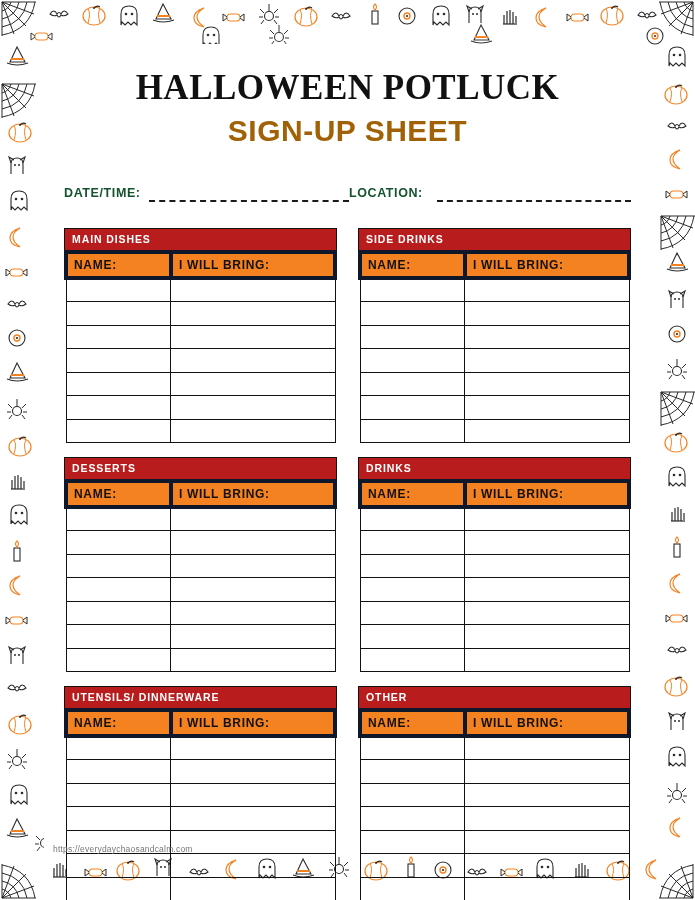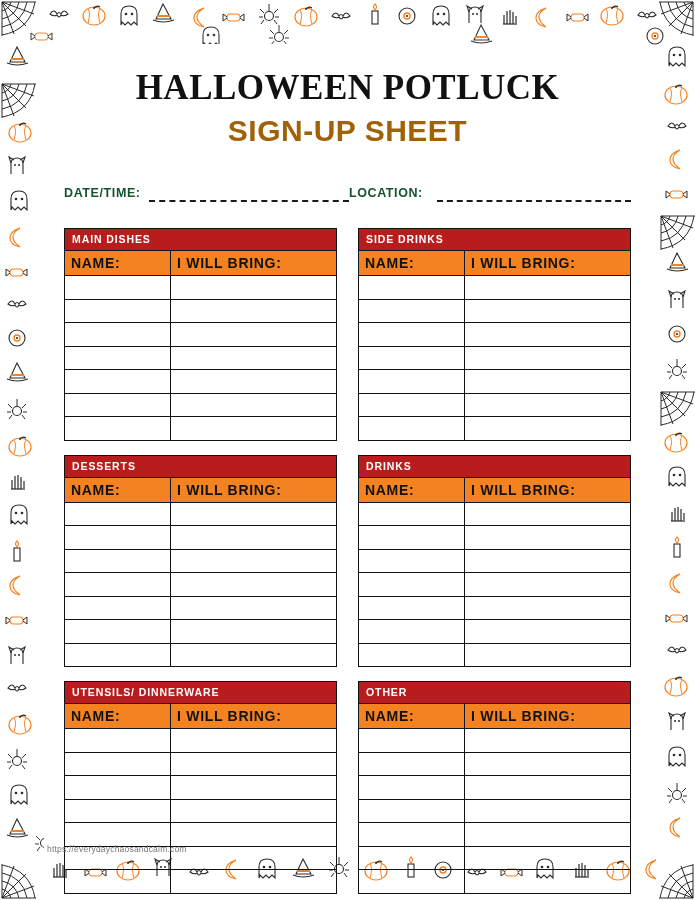--- a/index.html
+++ b/index.html
@@ -106,39 +106,39 @@
   }
 
   table.tbl {
     width: 100%;
     border-collapse: collapse;
     table-layout: fixed;
   }
   table.tbl th {
     background: #f58220;
     color: #111111;
-    font-size: 14px;
+    font-size: 12px;
     font-weight: bold;
     letter-spacing: 0.7px;
     text-align: left;
     padding: 4px 6px 4px 6px;
-    border: 1px solid #0f172a;
+    border: 4px solid #0f172a;
     height: 19px;
   }
   table.tbl td {
     border: 1px solid #111111;
     height: 23.5px;
     padding: 0;
   }
   col.c-name { width: 39%; }
   col.c-bring { width: 61%; }
 
   .footer-url {
     position: absolute;
-    left: 3px;
+    left: 9px;
     bottom: 2px;
     font-size: 8.5px;
     color: #777777;
     letter-spacing: 0.2px;
     margin-top: 48px;
   }
 </style>
 </head>
 <body>
 

